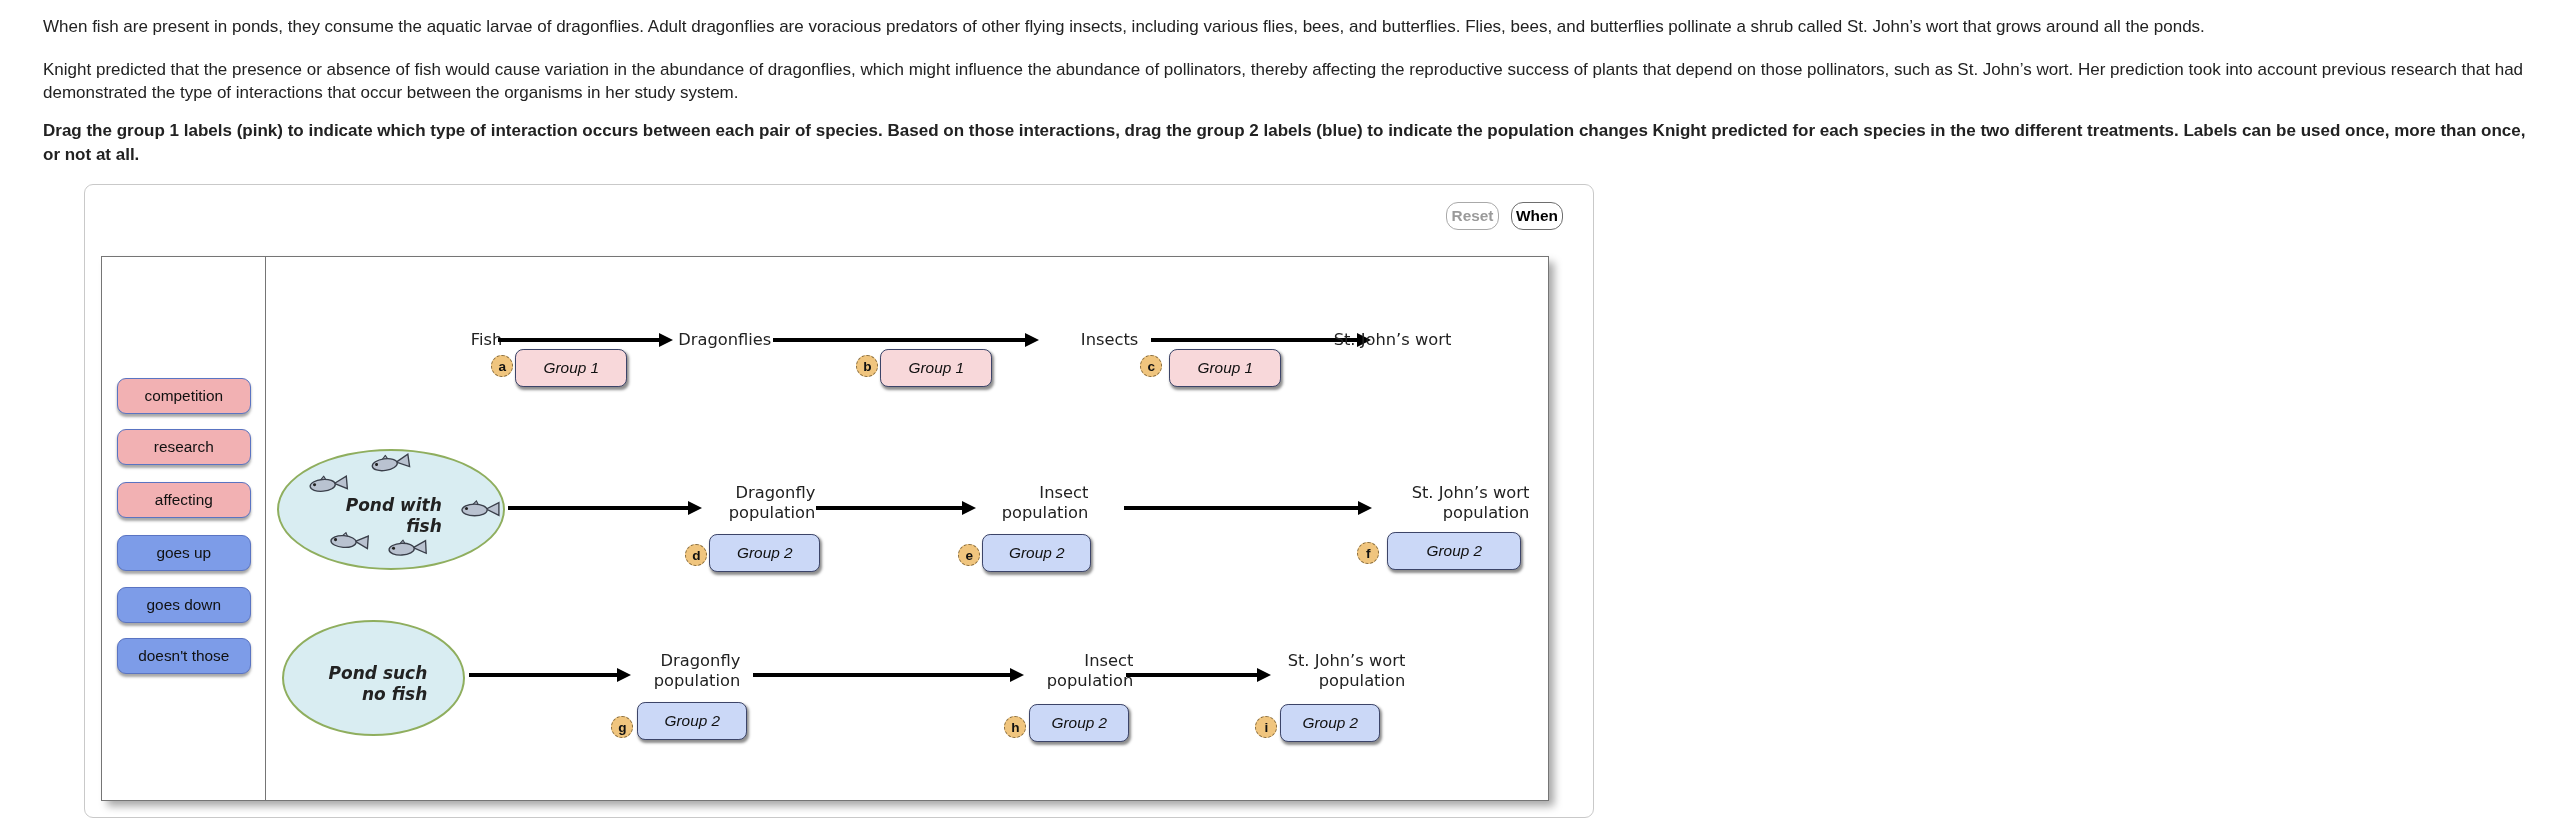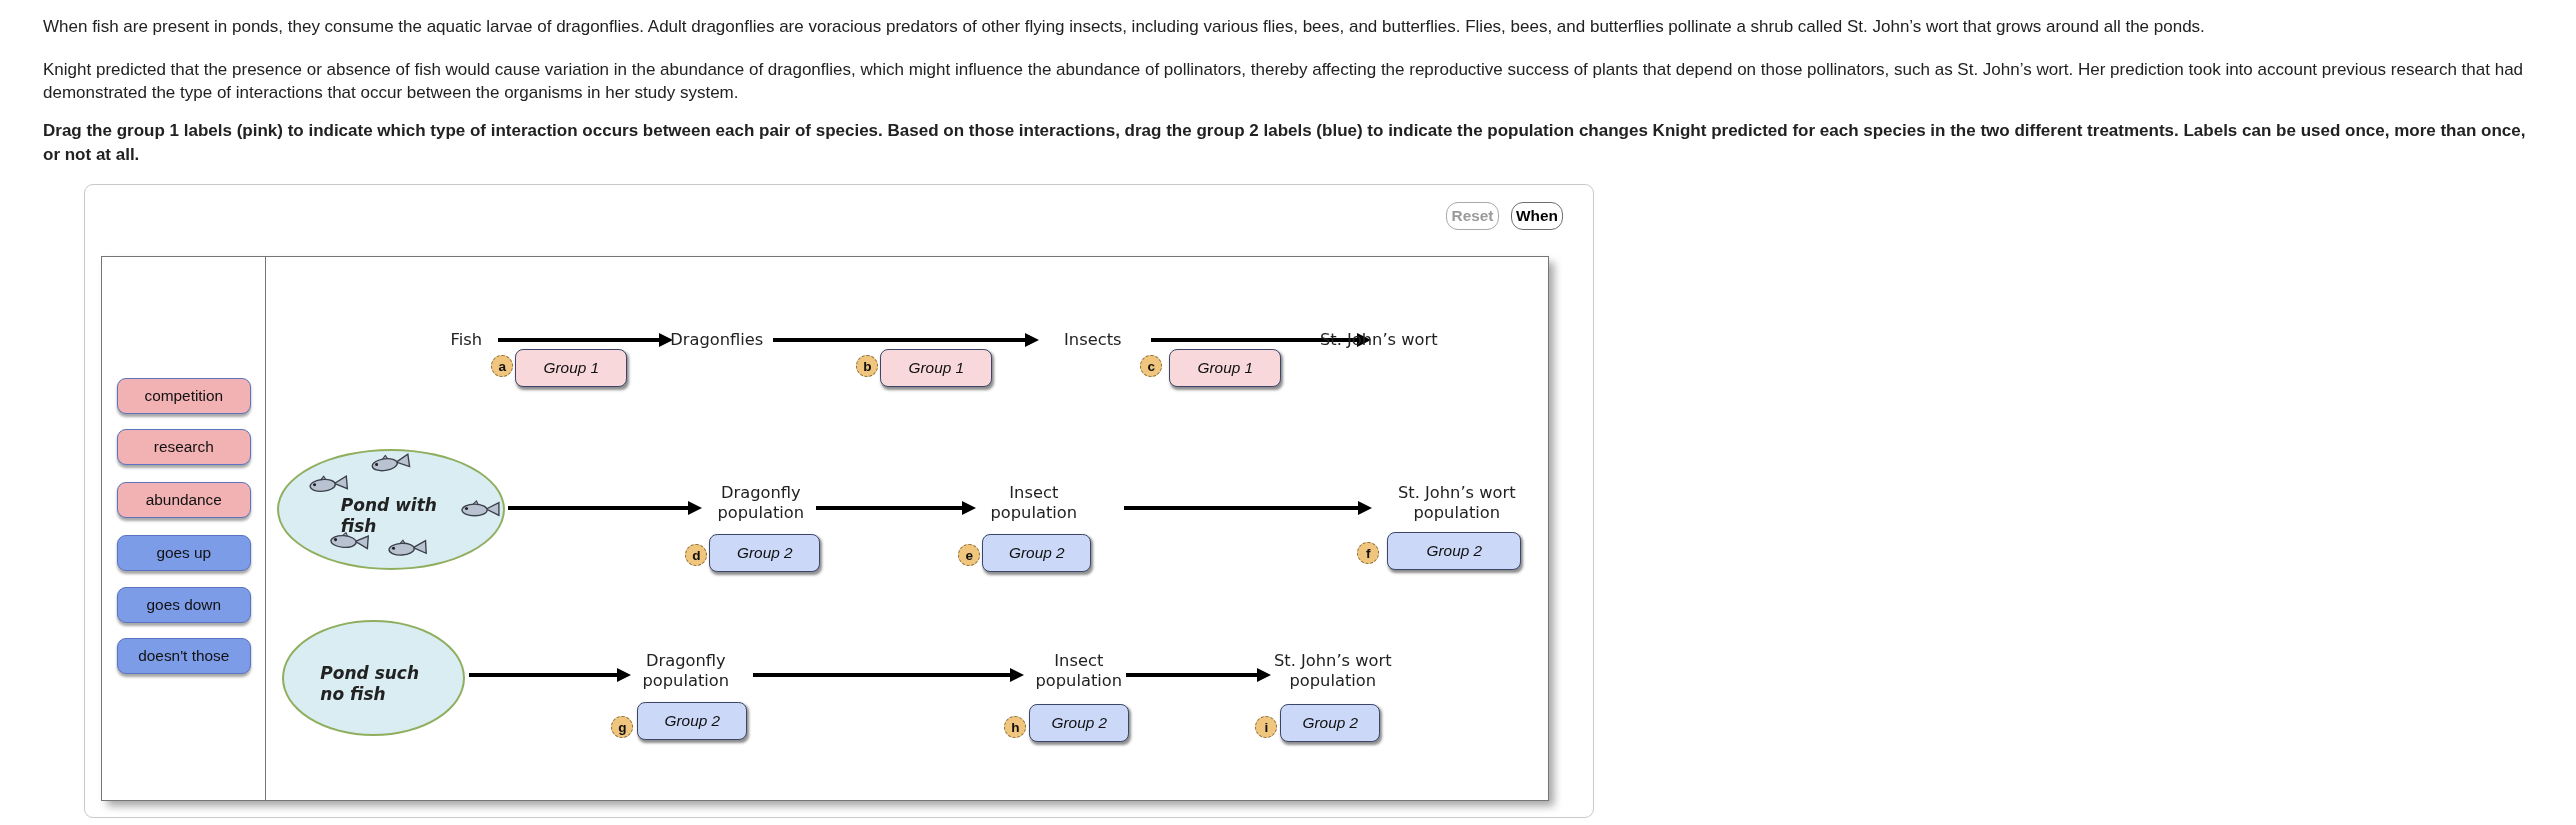--- a/index.html
+++ b/index.html
@@ -31,40 +31,40 @@
   .chip { position: absolute; left: 14.5px; width: 134px; height: 36px;
           border: 1.4px solid #5a74c2; border-radius: 9px;
           display: flex; align-items: center; justify-content: center;
           font-size: 15.4px; color: #111; cursor: grab;
           box-shadow: 0 2.7px 2.7px rgba(0,0,0,0.35); }
   .chip.pink { background: #f2b1b3; }
   .chip.blue { background: #7d9ce8; }
 
   
   .node { position: absolute; font-family: "DejaVu Sans", sans-serif;
-          font-size: 16.3px; line-height: 20px; color: #222; text-align: center; }
+          font-size: 16.3px; line-height: 20px; color: #222; text-align: right; }
   .arrow { position: absolute; height: 3.6px; background: #000; }
   .arrow::after { content: ""; position: absolute; right: -13.6px; top: -5.4px;
                   border-left: 14.5px solid #000;
                   border-top: 7.2px solid transparent; border-bottom: 7.2px solid transparent; }
   .badge { position: absolute; width: 22px; height: 22px; border-radius: 50%;
            background: #f0c57e; border: 1.8px dashed #8a6d3b;
            display: flex; align-items: center; justify-content: center;
            font-size: 13.6px; font-weight: bold; color: #111; }
   .target { position: absolute; height: 38px; border: 1.4px solid #3c4468; border-radius: 8.1px;
             display: flex; align-items: center; justify-content: center;
             font-size: 15.4px; font-style: italic; color: #111; cursor: pointer;
             box-shadow: 1.8px 2.7px 2.7px rgba(0,0,0,0.45); }
   .target.pink { background: #f8d8da; }
   .target.blue { background: #cbd8f7; }
   .pond { position: absolute; border-radius: 50%; background: #d9edf2;
           border: 2.3px solid #8fae5e;
           display: flex; align-items: center; justify-content: center; }
   .pond-label { font-family: "DejaVu Sans", sans-serif; font-weight: bold; font-style: italic;
-                font-size: 17px; line-height: 21px; color: #222; text-align: left; margin-top: 12px; }
+                font-size: 17px; line-height: 21px; color: #222; text-align: right; margin-top: 12px; }
   .pond-label.w1 { width: 101px; }
   .pond-label.w2 { width: 107px; }
   .fish { position: absolute; }
 </style>
 </head>
 <body>
 
 <div class="intro-wrap">
   <p class="p1">When fish are present in ponds, they consume the aquatic larvae of dragonflies. Adult dragonflies are voracious predators of other flying insects, including various flies, bees, and butterflies. Flies, bees, and butterflies pollinate a shrub called St. John’s wort that grows around all the ponds.</p>
   <p class="p2">Knight predicted that the presence or absence of fish would cause variation in the abundance of dragonflies, which might influence the abundance of pollinators, thereby affecting the reproductive success of plants that depend on those pollinators, such as St. John’s wort. Her prediction took into account previous research that had demonstrated the type of interactions that occur between the organisms in her study system.</p>
@@ -73,21 +73,21 @@
 
 <div class="card">
   <button class="btn btn-reset">Reset</button>
   <button class="btn btn-help">When</button>
 
   <div class="workspace">
 
     <div class="bin">
       <div class="chip pink" style="top:121px">competition</div>
       <div class="chip pink" style="top:172px">research</div>
-      <div class="chip pink" style="top:225px">abundance</div>
+      <div class="chip pink" style="top:225px">affecting</div>
       <div class="chip blue" style="top:278px">goes up</div>
       <div class="chip blue" style="top:330px">goes down</div>
       <div class="chip blue" style="top:381px">doesn't those</div>
     </div>
 
     <div class="node" style="left:328px;top:73px;width:72px">Fish</div>
     <div class="arrow" style="left:396px;top:81px;width:161px"></div>
     <div class="node" style="left:560px;top:73px;width:109px">Dragonflies</div>
     <div class="arrow" style="left:671px;top:81px;width:252px"></div>
     <div class="node" style="left:945px;top:73px;width:91px">Insects</div>

